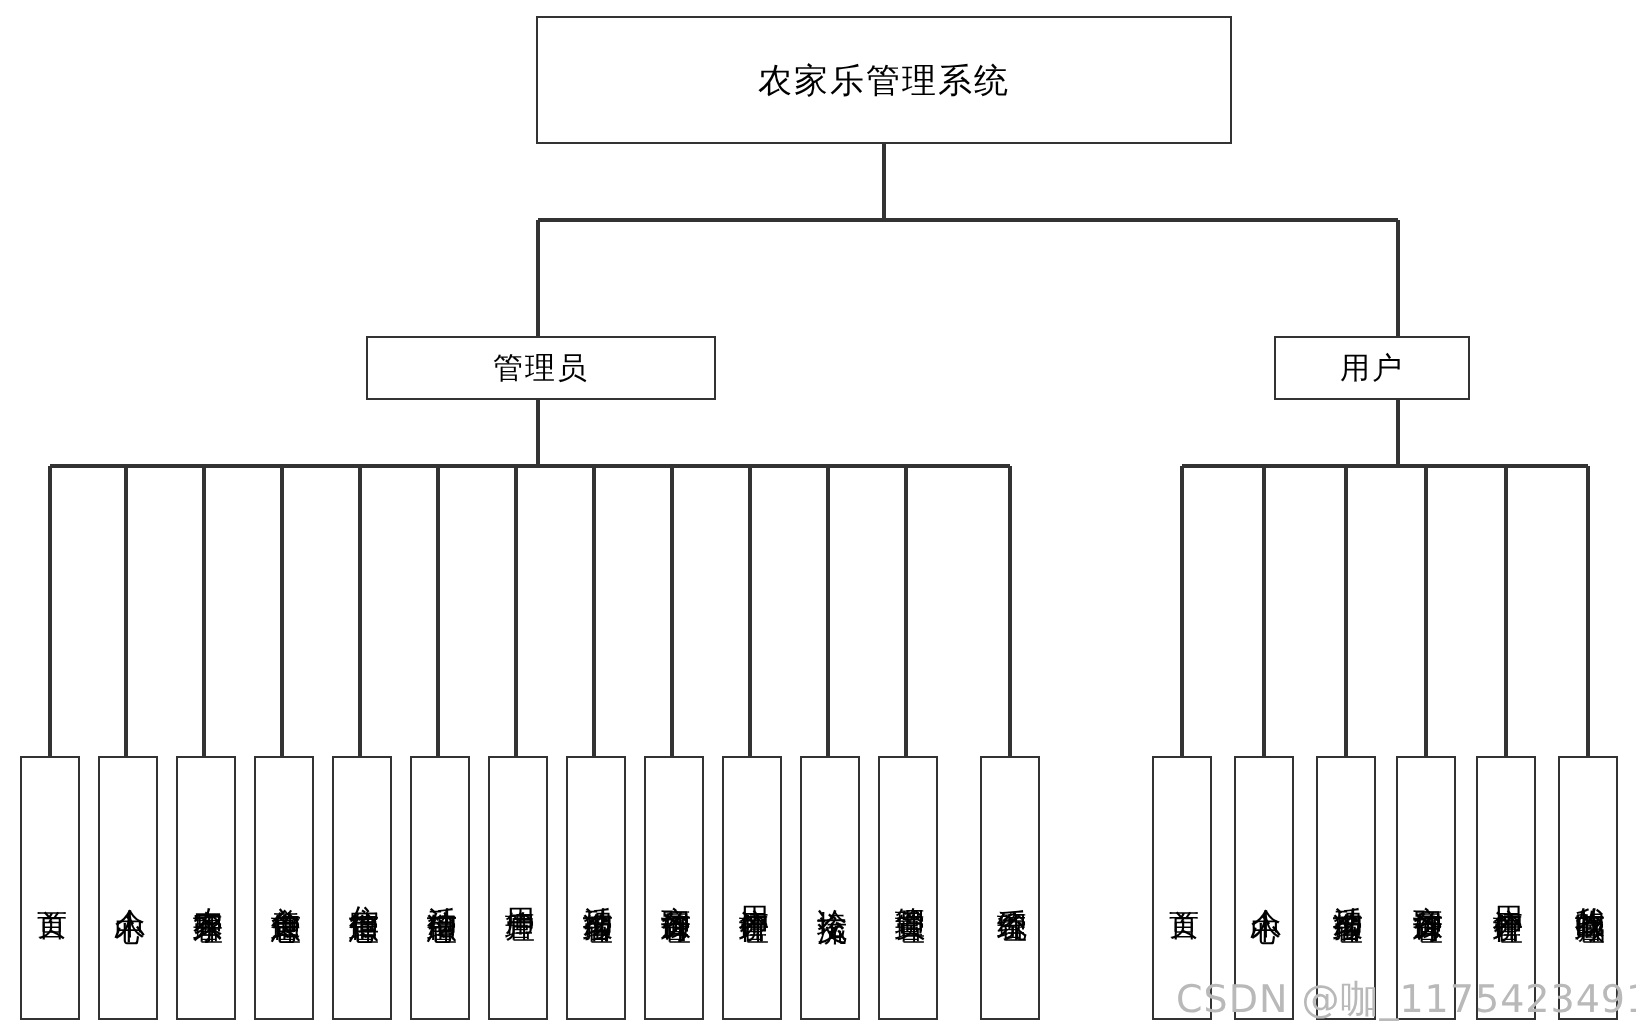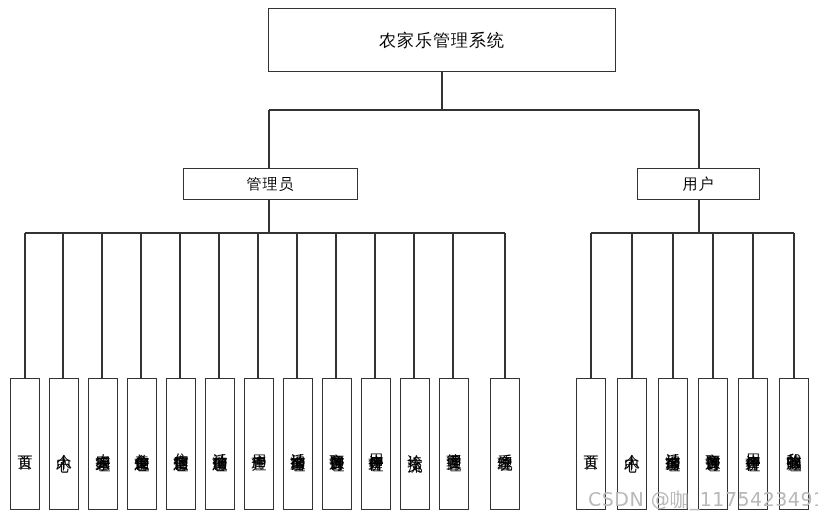--- a/index.html
+++ b/index.html
@@ -116,21 +116,21 @@
   </svg>
 
   <div class="node node-root" style="left:268px; top:8px; width:348px; height:64px;">
     <span class="htext">农家乐管理系统</span>
   </div>
 
   <div class="node node-branch" style="left:183px; top:168px; width:175px; height:32px;">
     <span class="htext">管理员</span>
   </div>
 
-  <div class="node node-branch" style="left:637px; top:168px; width:123px; height:32px;">
+  <div class="node node-branch" style="left:637px; top:168px; width:98px; height:32px;">
     <span class="htext">用户</span>
   </div>
 
   <div class="node node-leaf" style="left:10px; top:378px; width:30px; height:132px;">
     <span class="vtext">首页</span>
   </div>
   <div class="node node-leaf" style="left:49px; top:378px; width:30px; height:132px;">
     <span class="vtext">个人中心</span>
   </div>
   <div class="node node-leaf" style="left:88px; top:378px; width:30px; height:132px;">

